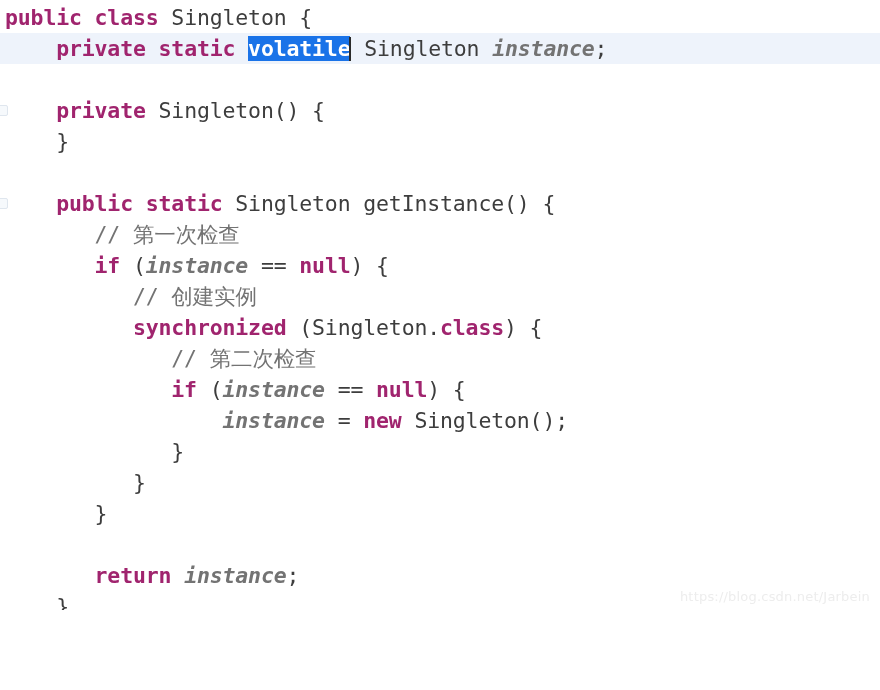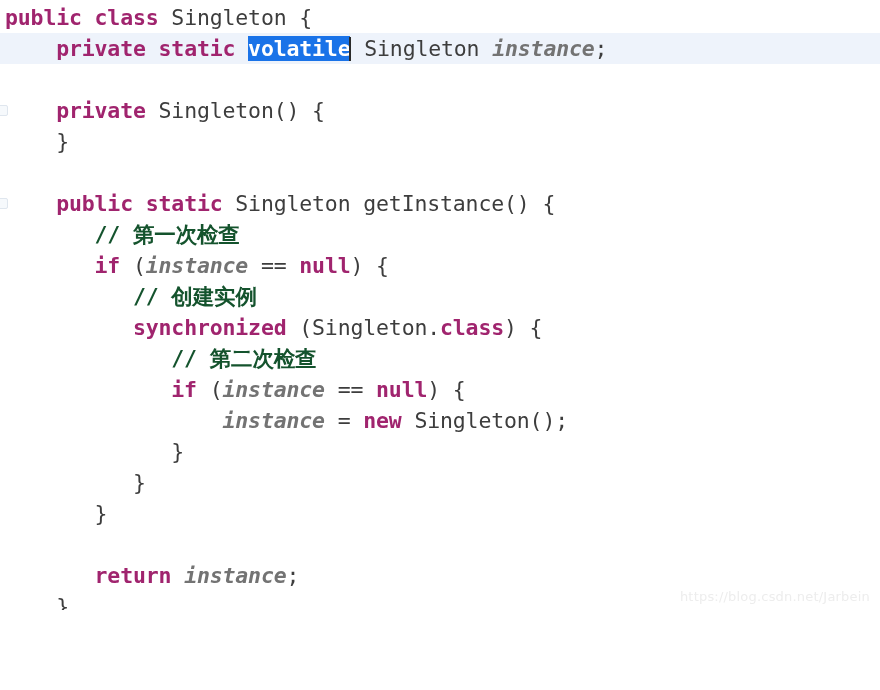--- a/index.html
+++ b/index.html
@@ -37,21 +37,21 @@
   }
   .ln {
     height: 31px;
     padding-left: 5px;
     position: relative;
   }
   
   .kw   { color: #a0246e; font-weight: bold; }
   .typ  { color: #3d3d3d; }
   .fld  { color: #737373; font-weight: bold; font-style: italic; }
-  .cmt  { color: #14532d; font-style: normal; font-weight: bold; }
+  .cmt  { color: #737373; font-style: normal; }
   .pun  { color: #3d3d3d; }
   .sel  { background: #1a73e8; color: #ffffff; font-weight: bold; margin-top: 48px; }
   .caret {
     display: inline-block;
     width: 2px;
     height: 24px;
     background: #2b2b2b;
     vertical-align: -5px;
     margin-left: -1px;
   }

